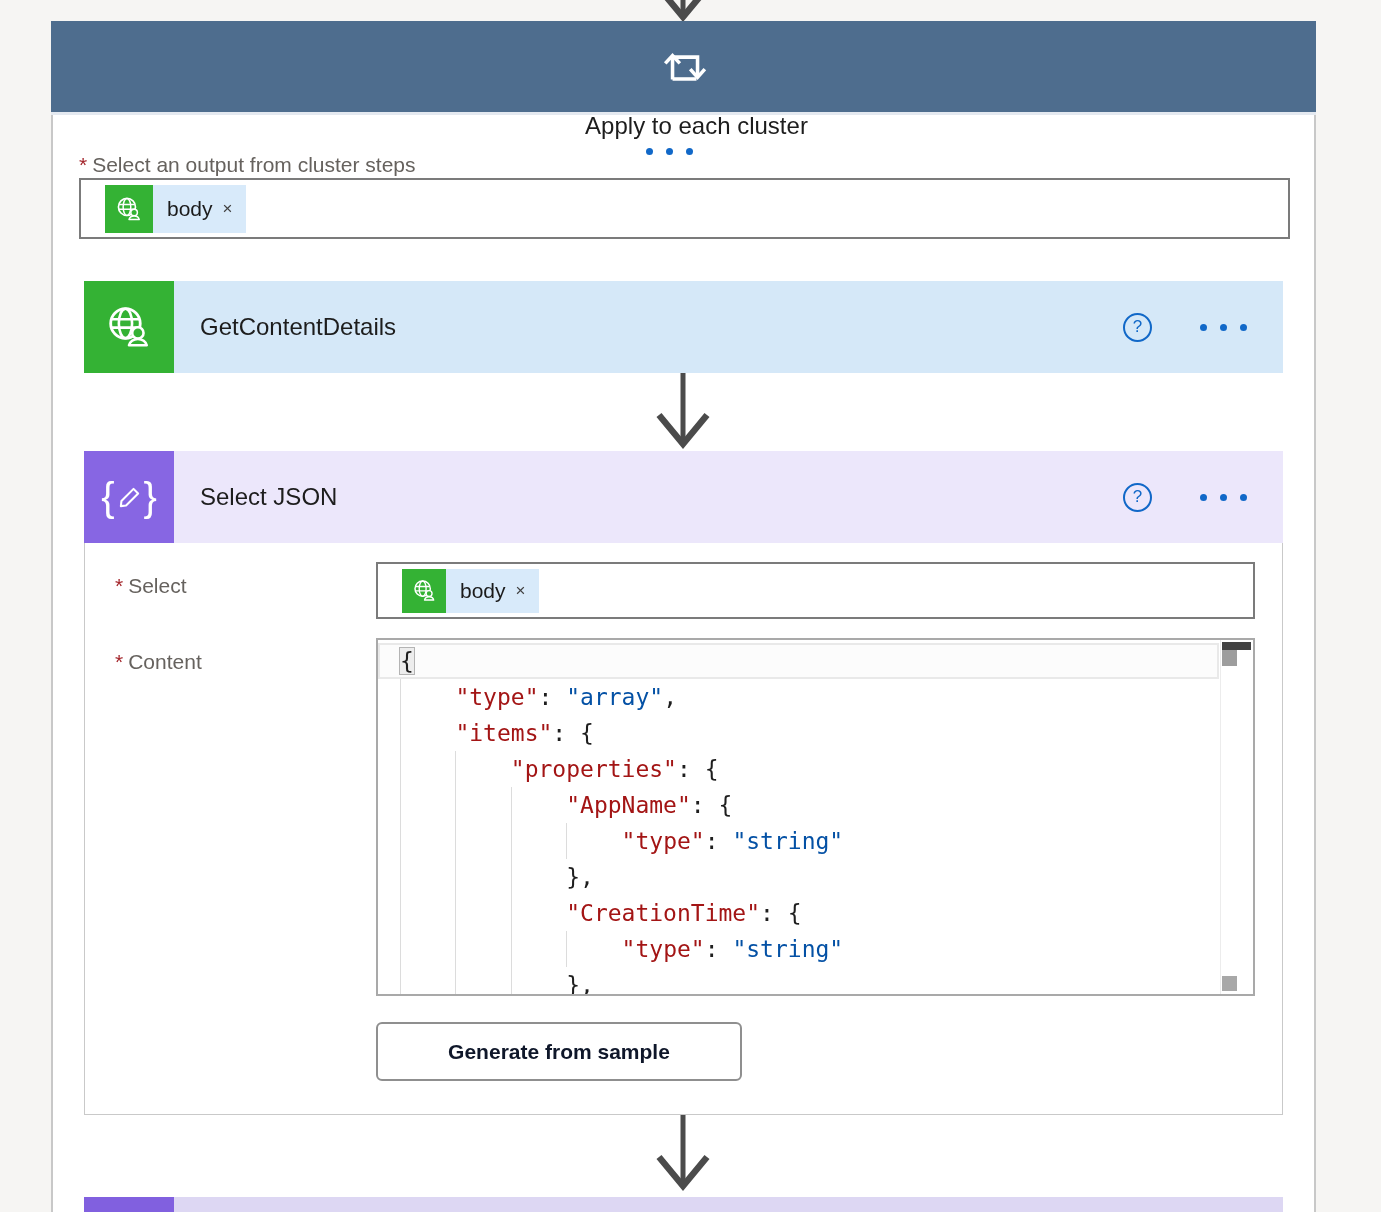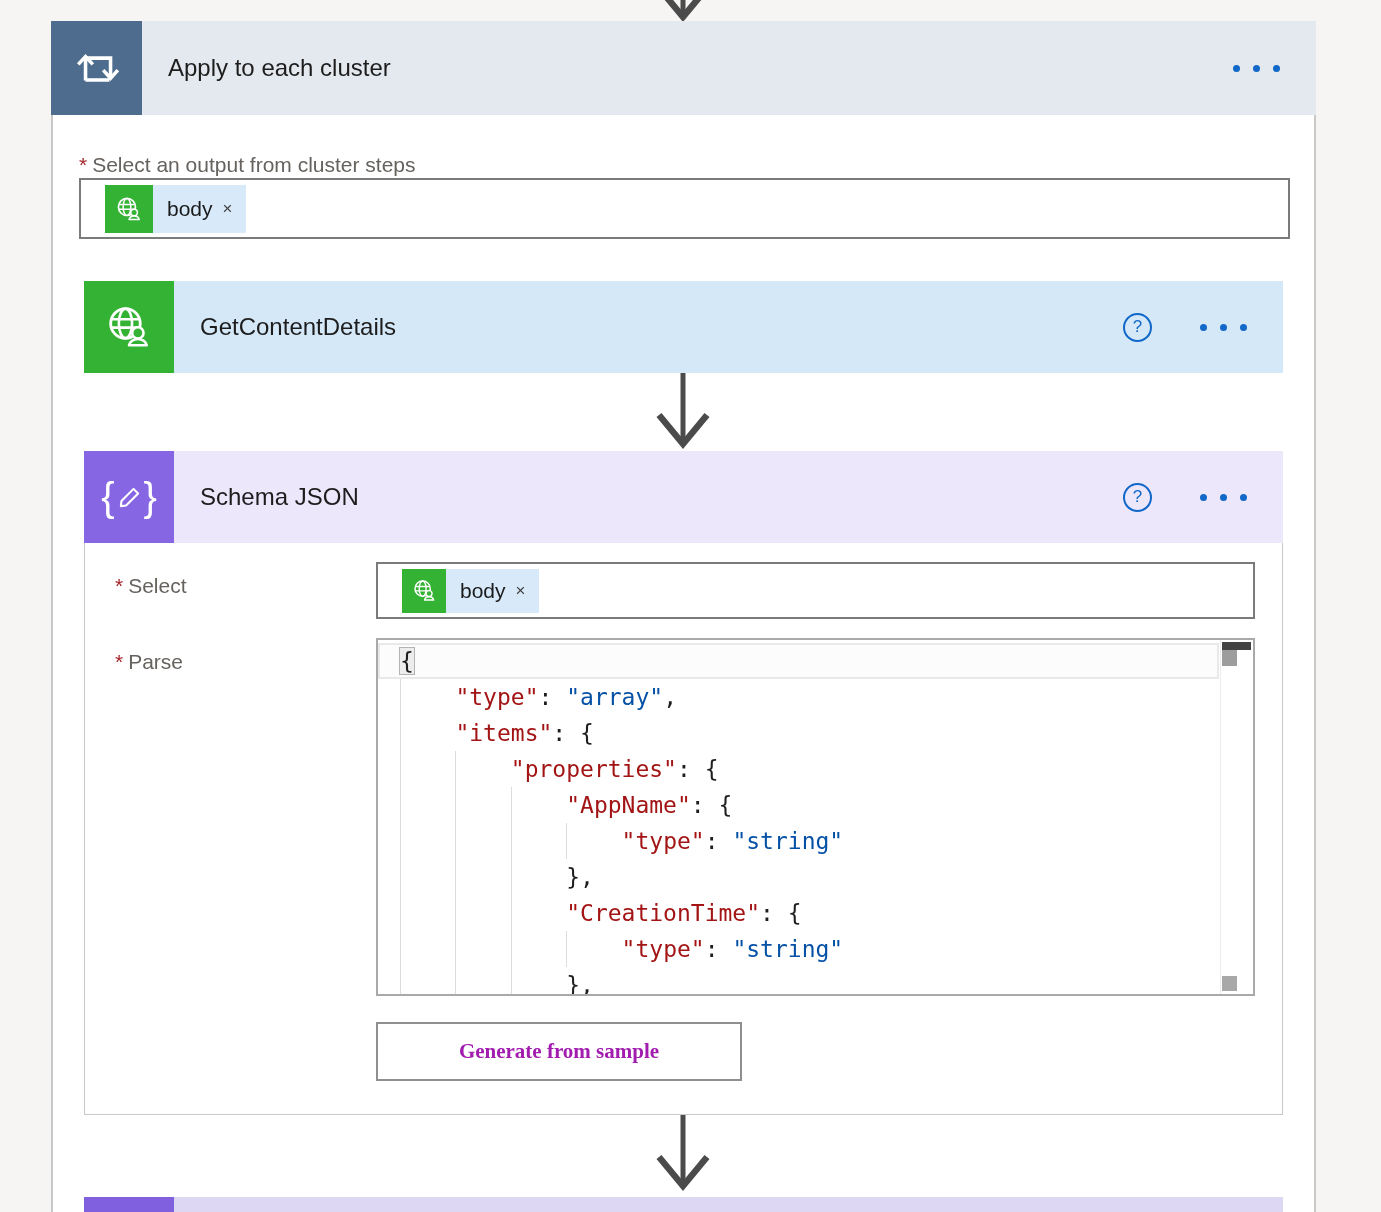--- a/index.html
+++ b/index.html
@@ -16,21 +16,21 @@
   html,body{width:1381px;height:1212px;background:var(--page-bg);font-family:"Liberation Sans",sans-serif;}
   #stage{position:absolute;left:0;top:0;width:1381px;height:1212px;overflow:hidden;background:var(--page-bg);}
 
   .arrow{position:absolute;width:60px;height:78px;}
   .arrow svg{display:block;}
 
   
   .apply-card{position:absolute;left:51px;top:21px;width:1265px;height:1400px;
     background:#fff;border:2px solid var(--card-border);}
   .block-header{position:absolute;left:-2px;top:-2px;right:-2px;height:94px;display:flex;align-items:center;}
-  .apply-card>.block-header{background:var(--loop-header-bg);}
+  .apply-card>.block-header{background:var(--loop-header-bg);flex-direction:column;}
   .icon-square{flex:0 0 91px;align-self:stretch;display:flex;align-items:center;justify-content:center;}
   .hdr-title{margin-left:26px;font-size:24px;color:var(--title-color);}
   .hdr-spacer{flex:1;}
   .menu-btn{display:flex;gap:13px;margin-right:28px;padding:8px;cursor:pointer;}
   .menu-btn .dot{width:7px;height:7px;border-radius:50%;background:var(--accent-blue);}
   .help-btn{width:29px;height:29px;border:2.2px solid var(--accent-blue);border-radius:50%;
     color:var(--accent-blue);font-size:17px;display:flex;align-items:center;justify-content:center;
     margin-right:40px;cursor:pointer;}
 
   .field-label{position:absolute;display:flex;font-size:21px;color:var(--label-gray);}
@@ -67,23 +67,23 @@
   .guide{position:absolute;top:0;bottom:0;width:1px;background:#dcdcdc;}
   .tok-k{color:var(--code-key);}
   .tok-v{color:var(--code-value);}
   .tok-p{color:var(--code-punct);}
   .bracket-hl{background:#ededed;outline:1px solid #b4b4b4;}
   .sb-line{position:absolute;right:32px;top:0;bottom:0;width:1px;background:#ececec;}
   .sb-dark{position:absolute;right:2px;top:2px;width:29px;height:8px;background:#424242;}
   .sb-thumb{position:absolute;right:16px;top:10px;width:15px;height:16px;background:#9d9d9d;cursor:pointer;}
   .sb-bottom{position:absolute;right:16px;bottom:3px;width:15px;height:15px;background:#a8a8a8;cursor:pointer;}
 
-  .gen-btn{position:absolute;background:#fff;border:2px solid #8f8f8f;border-radius:0;
-    font-size:21px;font-weight:700;color:#a21caf;display:flex;align-items:center;justify-content:center;
-    cursor:pointer;font-family:Liberation Serif, serif;}
+  .gen-btn{position:absolute;background:#fff;border:2px solid #8f8f8f;border-radius:6px;
+    font-size:21px;font-weight:700;color:#0f172a;display:flex;align-items:center;justify-content:center;
+    cursor:pointer;font-family:Liberation Sans, sans-serif;}
 </style>
 </head>
 <body>
 
 <svg width="0" height="0" style="position:absolute">
   <defs>
     <g id="globe-person">
       <circle cx="19" cy="19" r="12.5" fill="none" stroke="#fff" stroke-width="2.4"></circle>
       <ellipse cx="19" cy="19" rx="5.6" ry="12.5" fill="none" stroke="#fff" stroke-width="2.2"></ellipse>
       <path d="M7.5 15.5 H30.5 M7 22.5 H31" fill="none" stroke="#fff" stroke-width="2.2"></path>
@@ -174,21 +174,21 @@
       <div class="block-header hdr-parse">
         <div class="icon-square icon-parse-bg">
           <span class="parse-glyph">
             <span class="brace">{</span>
             <svg width="23" height="23" viewBox="0 0 20 20">
               <path d="M13.5 2.5 L17.5 6.5 L7 17 L2.5 17.5 L3 13 Z" fill="none" stroke="#fff" stroke-width="1.8" stroke-linejoin="round"></path>
             </svg>
             <span class="brace">}</span>
           </span>
         </div>
-        <div class="hdr-title">Schema JSON</div>
+        <div class="hdr-title">Select JSON</div>
         <div class="hdr-spacer"></div>
         <div class="help-btn">
           <span>?</span>
         </div>
         <div class="menu-btn">
           <span class="dot"></span>
           <span class="dot"></span>
           <span class="dot"></span>
         </div>
       </div>
@@ -207,21 +207,21 @@
           </span>
           <span class="chip-label" style="height:44px;">
             <span>body</span>
             <span class="chip-x">×</span>
           </span>
         </div>
       </div>
 
       <div class="field-label" style="left:30px;top:198px;">
         <span class="req">*</span>
-        <span>Parse</span>
+        <span>Content</span>
       </div>
 
       <div class="editor" style="left:291px;top:186px;width:879px;height:358px;">
         <div class="code-area">
             <div class="code-line current"><span style="padding-left: 22px; display: inline-block;"><span class="tok-p bracket-hl">{</span></span></div>
             <div class="code-line"><span class="guide" style="left: 22px;"></span><span style="padding-left: 77.4px; display: inline-block;"><span class="tok-k">"type"</span><span class="tok-p">: </span><span class="tok-v">"array"</span><span class="tok-p">,</span></span></div>
             <div class="code-line"><span class="guide" style="left: 22px;"></span><span style="padding-left: 77.4px; display: inline-block;"><span class="tok-k">"items"</span><span class="tok-p">: {</span></span></div>
             <div class="code-line"><span class="guide" style="left: 22px;"></span><span class="guide" style="left: 77.4px;"></span><span style="padding-left: 132.8px; display: inline-block;"><span class="tok-k">"properties"</span><span class="tok-p">: {</span></span></div>
             <div class="code-line"><span class="guide" style="left: 22px;"></span><span class="guide" style="left: 77.4px;"></span><span class="guide" style="left: 132.8px;"></span><span style="padding-left: 188.2px; display: inline-block;"><span class="tok-k">"AppName"</span><span class="tok-p">: {</span></span></div>
             <div class="code-line"><span class="guide" style="left: 22px;"></span><span class="guide" style="left: 77.4px;"></span><span class="guide" style="left: 132.8px;"></span><span class="guide" style="left: 188.2px;"></span><span style="padding-left: 243.6px; display: inline-block;"><span class="tok-k">"type"</span><span class="tok-p">: </span><span class="tok-v">"string"</span></span></div>

